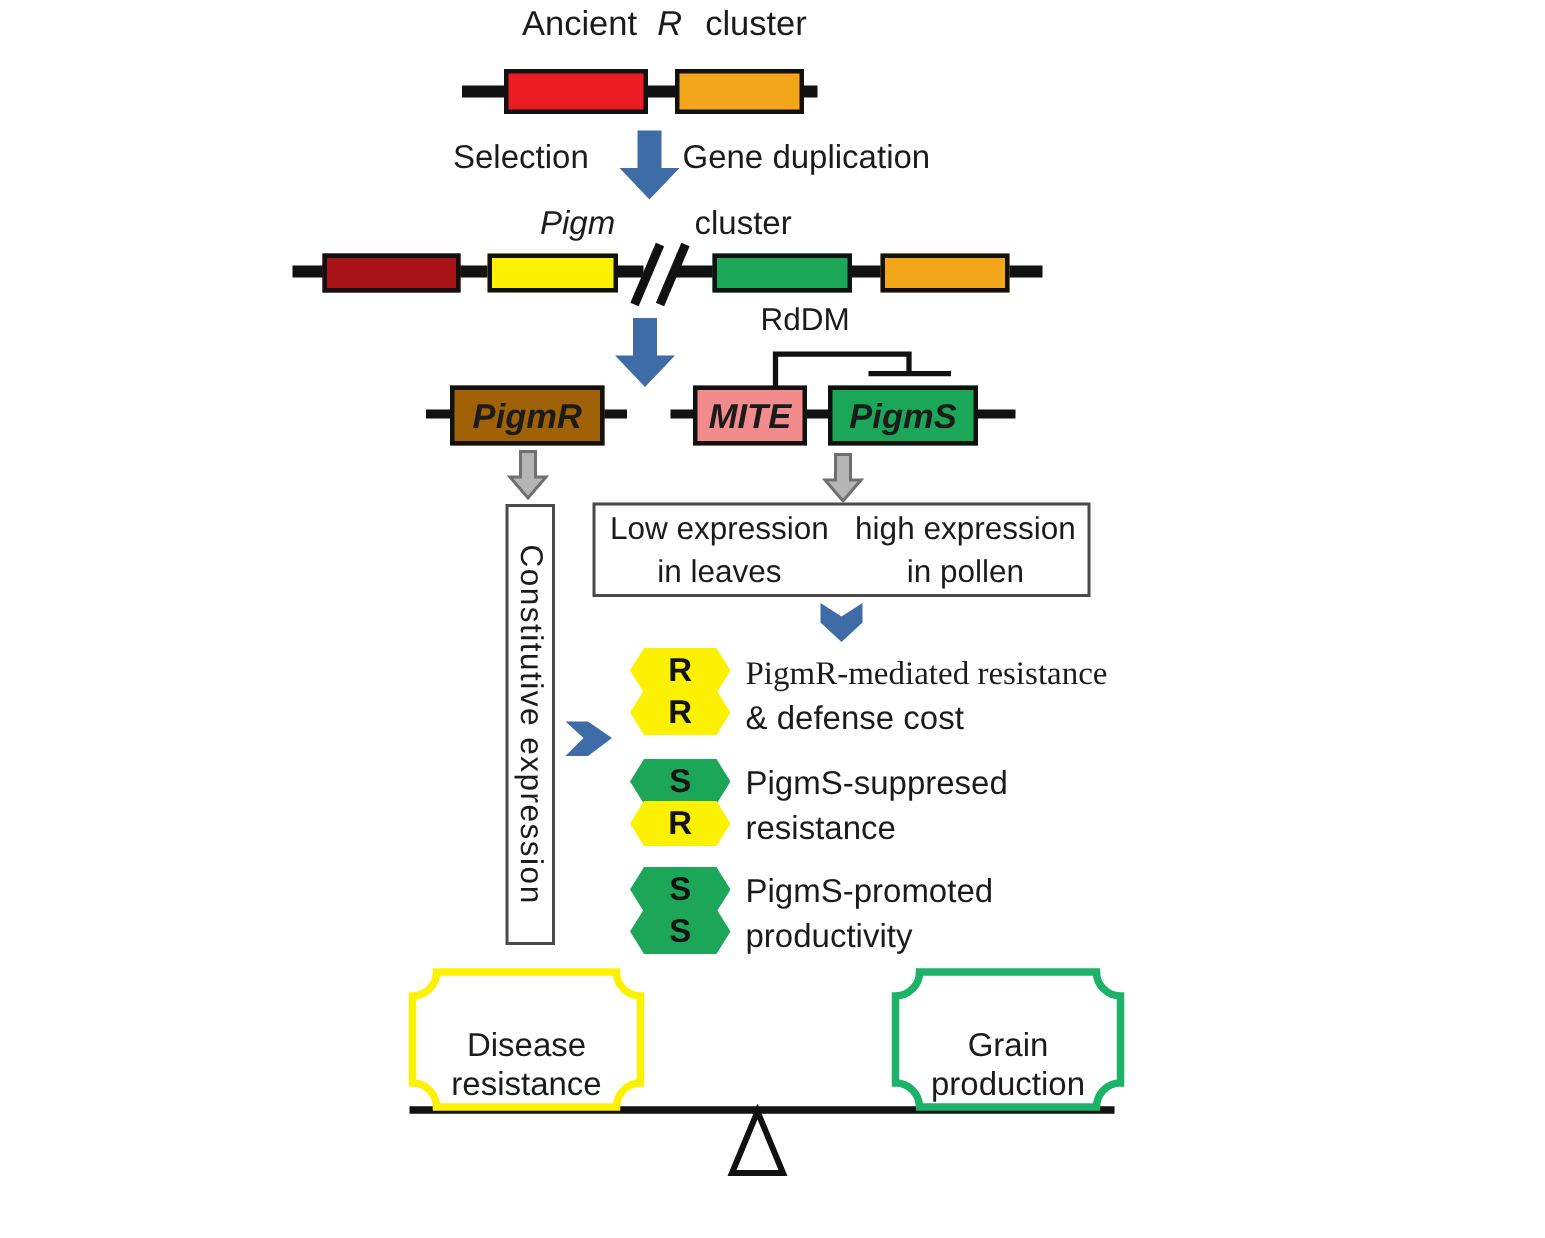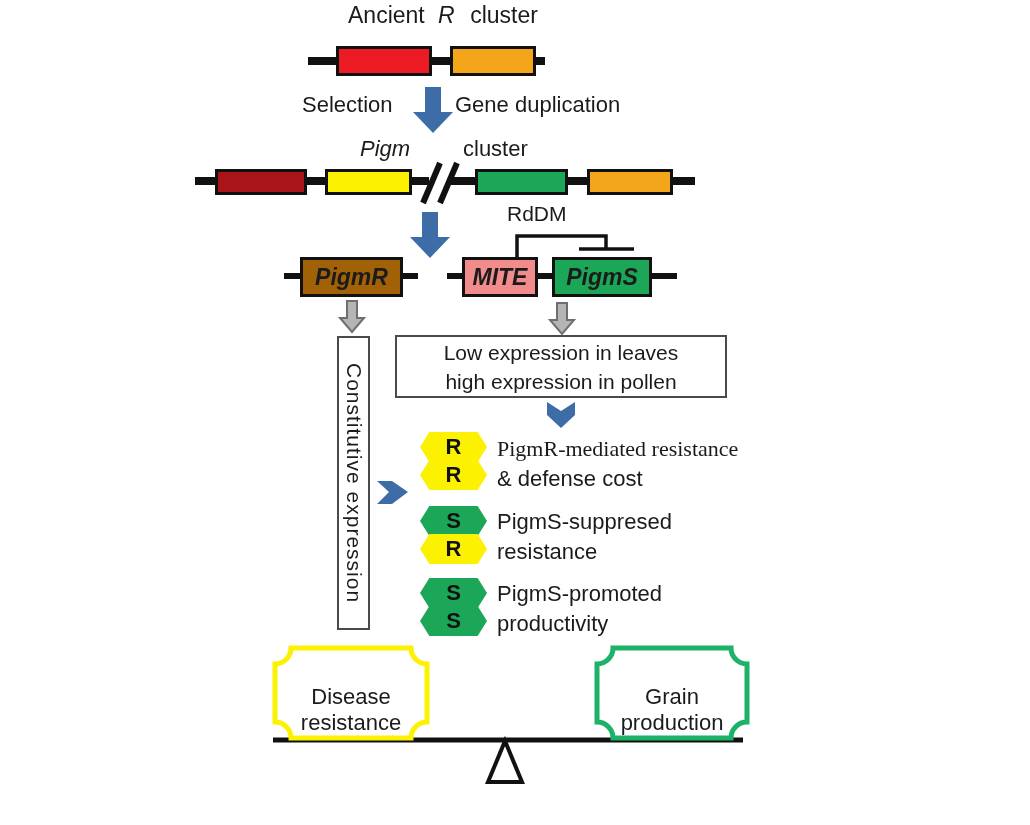--- a/index.html
+++ b/index.html
@@ -9,21 +9,21 @@
   }
   .txt{position:absolute;white-space:nowrap;font-size:22px;line-height:1.15;z-index:3;}
   .gene-line{position:absolute;background:#111;z-index:1;}
   .gene-box{position:absolute;border:3px solid #111;box-sizing:border-box;z-index:2;}
   .named-gene{display:flex;align-items:center;justify-content:center;
     font-size:23px;font-weight:bold;font-style:italic;z-index:2;}
   svg.overlay{position:absolute;left:0;top:0;z-index:2;pointer-events:none;}
   .thin-box{position:absolute;border:2px solid #4a4a4a;box-sizing:border-box;background:#fff;z-index:2;}
   .vtext{display:flex;align-items:center;justify-content:center;}
   .vtext span{writing-mode:vertical-rl;text-orientation:mixed;font-size:21px;letter-spacing:1px;}
-  .expr-box{display:flex;flex-direction:column;align-items:center;justify-content:center;
+  .expr-box{display:flex;flex-direction:row;align-items:center;justify-content:center;
     font-size:21px;line-height:29px;text-align:center;}
   .hex{position:absolute;width:67px;height:30px;z-index:2;
     clip-path:polygon(0 50%,14% 0,86% 0,100% 50%,86% 100%,14% 100%);
     display:flex;align-items:center;justify-content:center;}
   .hex span{font-size:22px;font-weight:bold;color:#111;}
   .plaque-text{position:absolute;display:flex;flex-direction:column;align-items:center;justify-content:flex-end;
     font-size:22px;line-height:26px;text-align:center;z-index:3;}
   .it{font-style:italic;}
 </style>
 </head>

